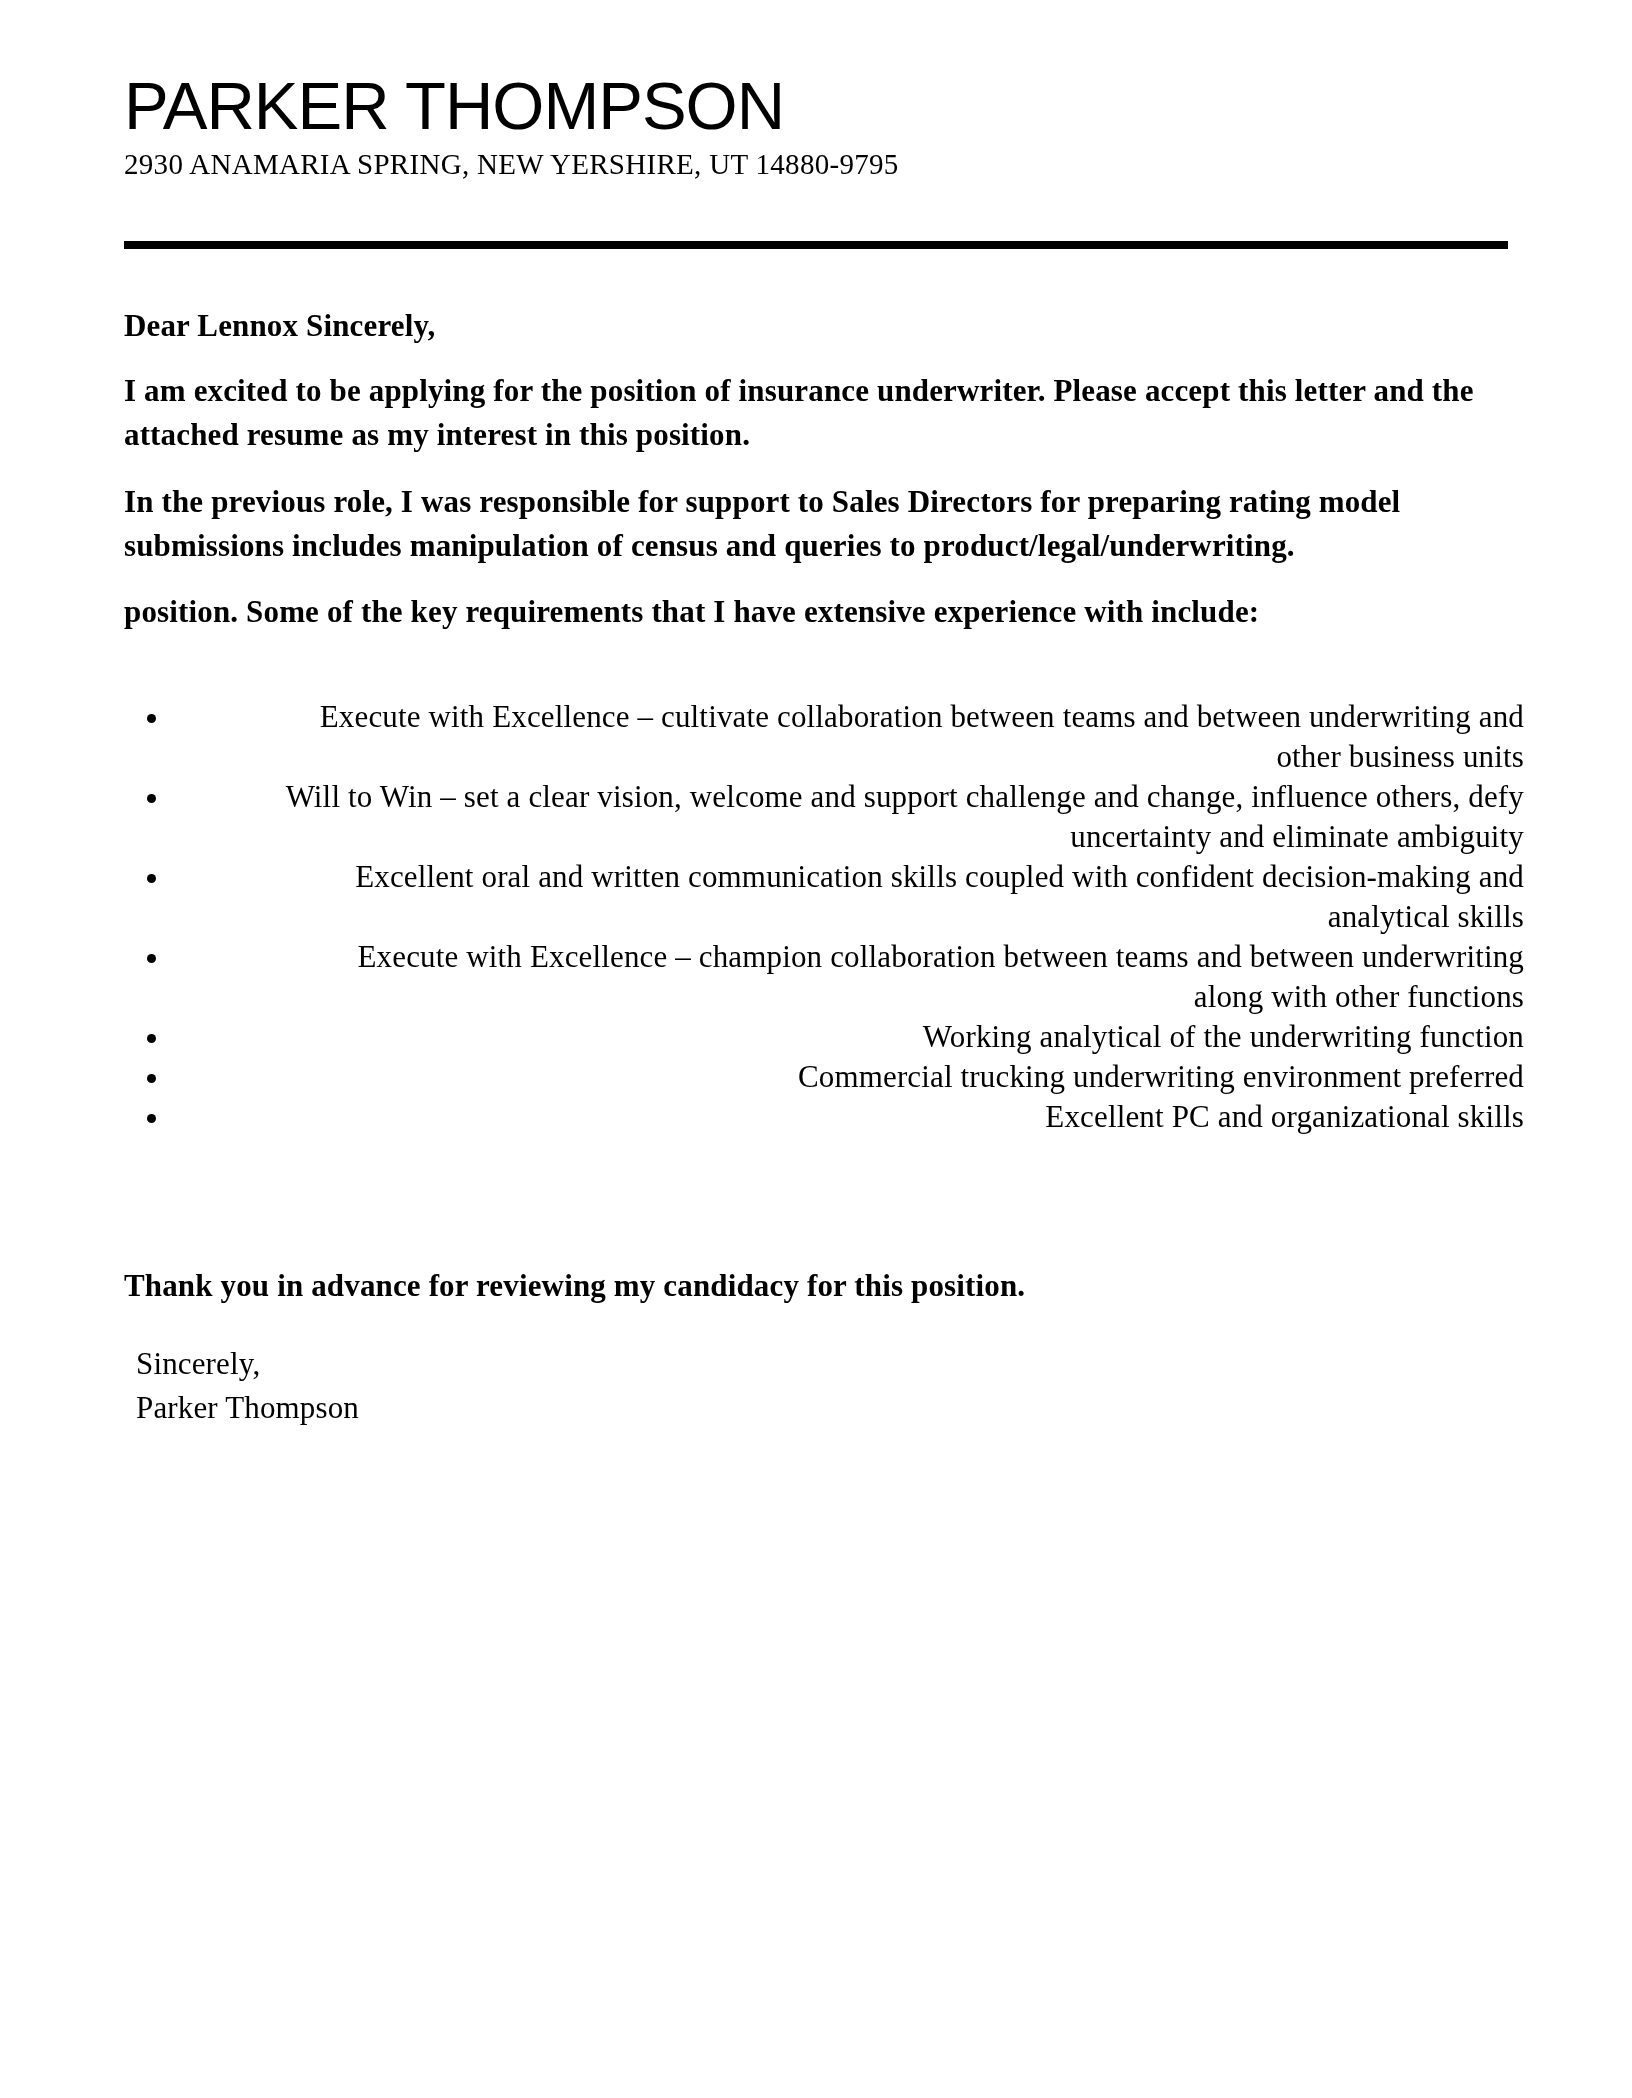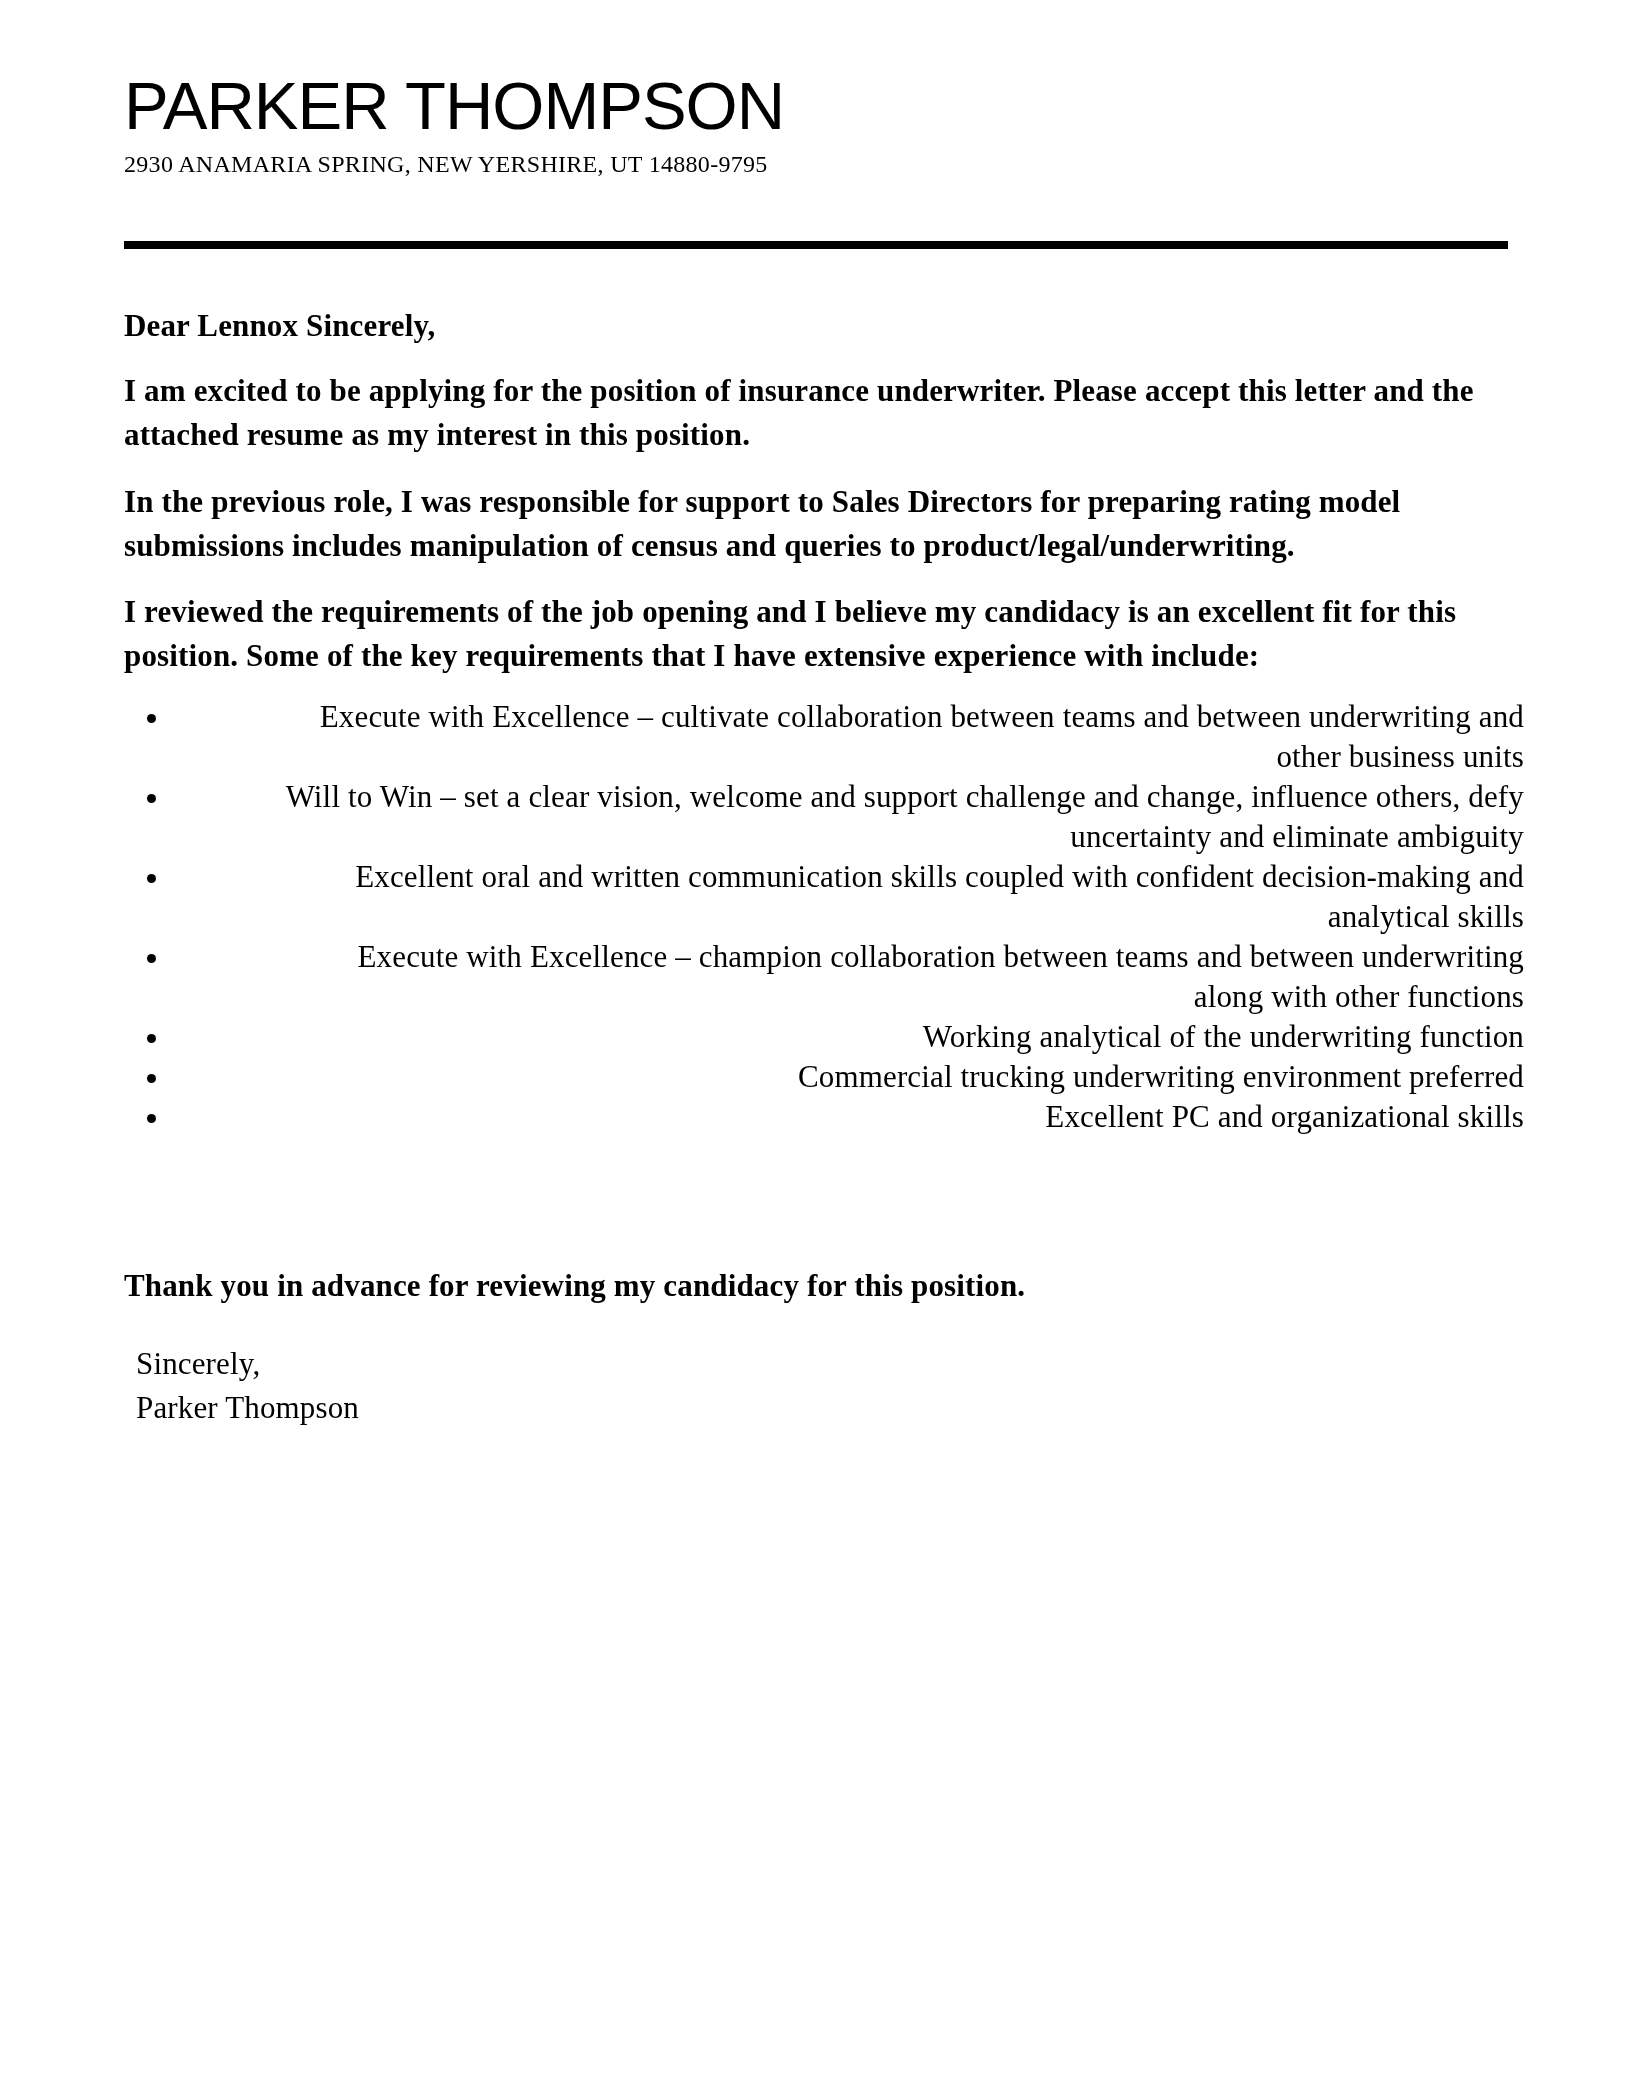--- a/index.html
+++ b/index.html
@@ -30,21 +30,21 @@
       font-weight: normal;
       font-size: 67px;
       line-height: 80px;
       letter-spacing: -1px;
       white-space: nowrap;
     }
     .address {
       position: absolute;
       left: 0;
       top: 149px;
-      font-size: 24px;
+      font-size: 29px;
       line-height: 30px;
       white-space: nowrap;
       letter-spacing: 0.3px;
     }
     .rule {
       position: absolute;
       left: 0;
       top: 241px;
       width: 1384px;
       height: 8px;
@@ -138,21 +138,20 @@
       <span class="line">I am excited to be applying for the position of insurance underwriter. Please accept this letter and the</span>
       <span class="line">attached resume as my interest in this position.</span>
     </p>
 
     <p class="para p2">
       <span class="line">In the previous role, I was responsible for support to Sales Directors for preparing rating model</span>
       <span class="line">submissions includes manipulation of census and queries to product/legal/underwriting.</span>
     </p>
 
     <p class="para p3">
-      <span class="line">I reviewed the requirements of the job opening and I believe my candidacy is an excellent fit for this</span>
       <span class="line">position. Some of the key requirements that I have extensive experience with include:</span>
     </p>
 
     <ul class="req-list">
       <li class="req-item">
         <span class="bullet"></span>
         <span class="line">Execute with Excellence – cultivate collaboration between teams and between underwriting and</span>
         <span class="line">other business units</span>
       </li>
       <li class="req-item">

